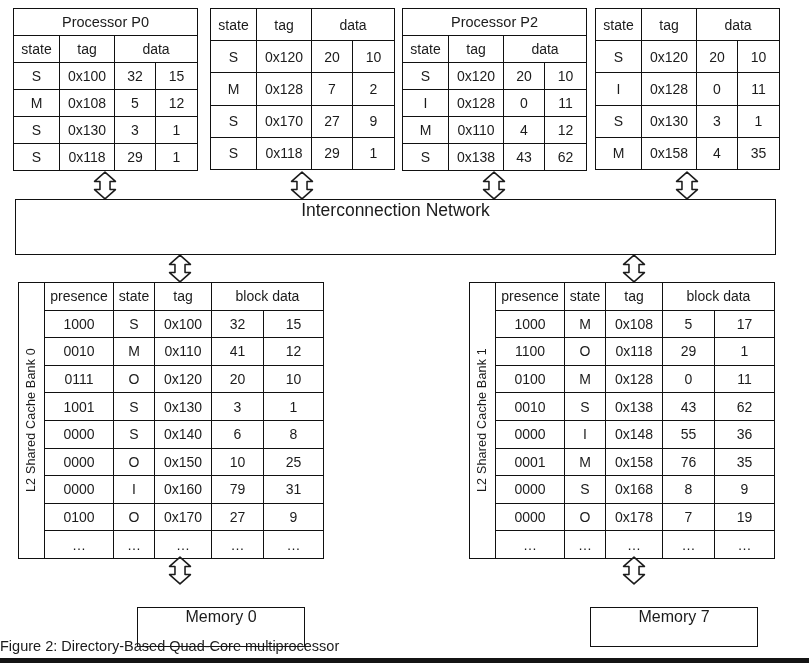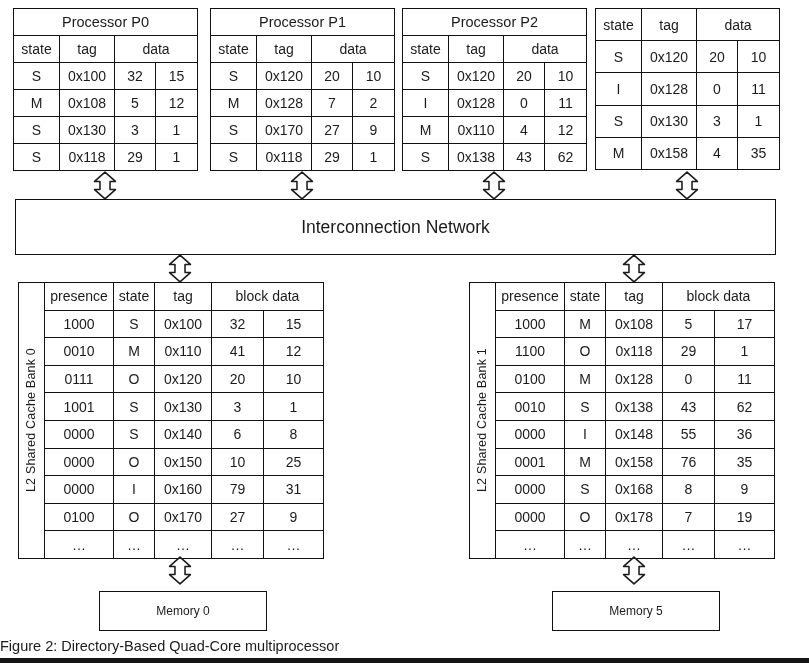--- a/index.html
+++ b/index.html
@@ -17,24 +17,24 @@
   .proc .t-title td { font-size:14.5px; }
   .l2 { top:282px; height:276px; border:1.5px solid #111; }
   .l2 tr { height:27.6px; }
   .vcell { padding:0; }
   .vlabel {
     writing-mode:vertical-rl; transform:rotate(180deg);
     font-size:12.5px; letter-spacing:.2px; margin:0 auto; line-height:1;
   }
   .box {
     position:absolute; border:1.5px solid #111; background:#fff;
-    display:flex; align-items:center; justify-content:center;
+    display:flex; justify-content:center;
   }
   .interconnect { left:15px; top:199px; width:759px; height:54px; font-size:17.5px; }
-  .memory { top:591px; width:166px; height:38px; font-size:12px; }
+  .memory { top:607px; width:166px; height:38px; font-size:16px;margin-left:38px; }
   .arrow { position:absolute; width:26px; height:29px; line-height:0; }
   .caption { position:absolute; top:638px; left:0; width:100%; text-align:left; font-size:14.5px; }
   .bottom-bar { position:absolute; top:658px; left:0; width:809px; height:5px; background:#141414; }
 </style>
 </head>
 <body>
 
 <div class="canvas">
 
   <table class="proc" style="left:13px">
@@ -80,23 +80,20 @@
       </tbody>
     </table>
   <table class="proc" style="left:210px">
       <colgroup>
         <col style="width:46px">
         <col style="width:55px">
         <col style="width:41px">
         <col style="width:42px">
       </colgroup>
       <tbody>
-        <tr class="t-title">
-          <td colspan="4">Processor P1</td>
-        </tr>
         <tr class="t-hdr">
           <td>state</td>
           <td>tag</td>
           <td colspan="2">data</td>
         </tr>
         <tr class="t-data">
           <td>S</td>
           <td>0x120</td>
           <td>20</td>
           <td>10</td>
@@ -400,18 +397,18 @@
         <path d="M13 1.2 L23.8 10.8 L18.2 10.8 L18.2 19.2 L23.8 19.2 L13 28.8 L2.2 19.2 L7.8 19.2 L7.8 10.8 L2.2 10.8 Z" fill="#ffffff" stroke="#1b1b1b" stroke-width="1.6" stroke-linejoin="round"></path>
       </svg></div>
   <div class="arrow" style="left:621px;top:556px"><svg viewBox="0 0 26 30" width="26" height="29">
         <path d="M13 1.2 L23.8 10.8 L18.2 10.8 L18.2 19.2 L23.8 19.2 L13 28.8 L2.2 19.2 L7.8 19.2 L7.8 10.8 L2.2 10.8 Z" fill="#ffffff" stroke="#1b1b1b" stroke-width="1.6" stroke-linejoin="round"></path>
       </svg></div>
 
   <div class="box memory" style="left:99px">
     <span>Memory 0</span>
   </div>
   <div class="box memory" style="left:552px">
-    <span>Memory 5</span>
+    <span>Memory 7</span>
   </div>
 
   <div class="caption">Figure 2: Directory-Based Quad-Core multiprocessor</div>
   <div class="bottom-bar"></div>
 </div>
 
 </body></html>

